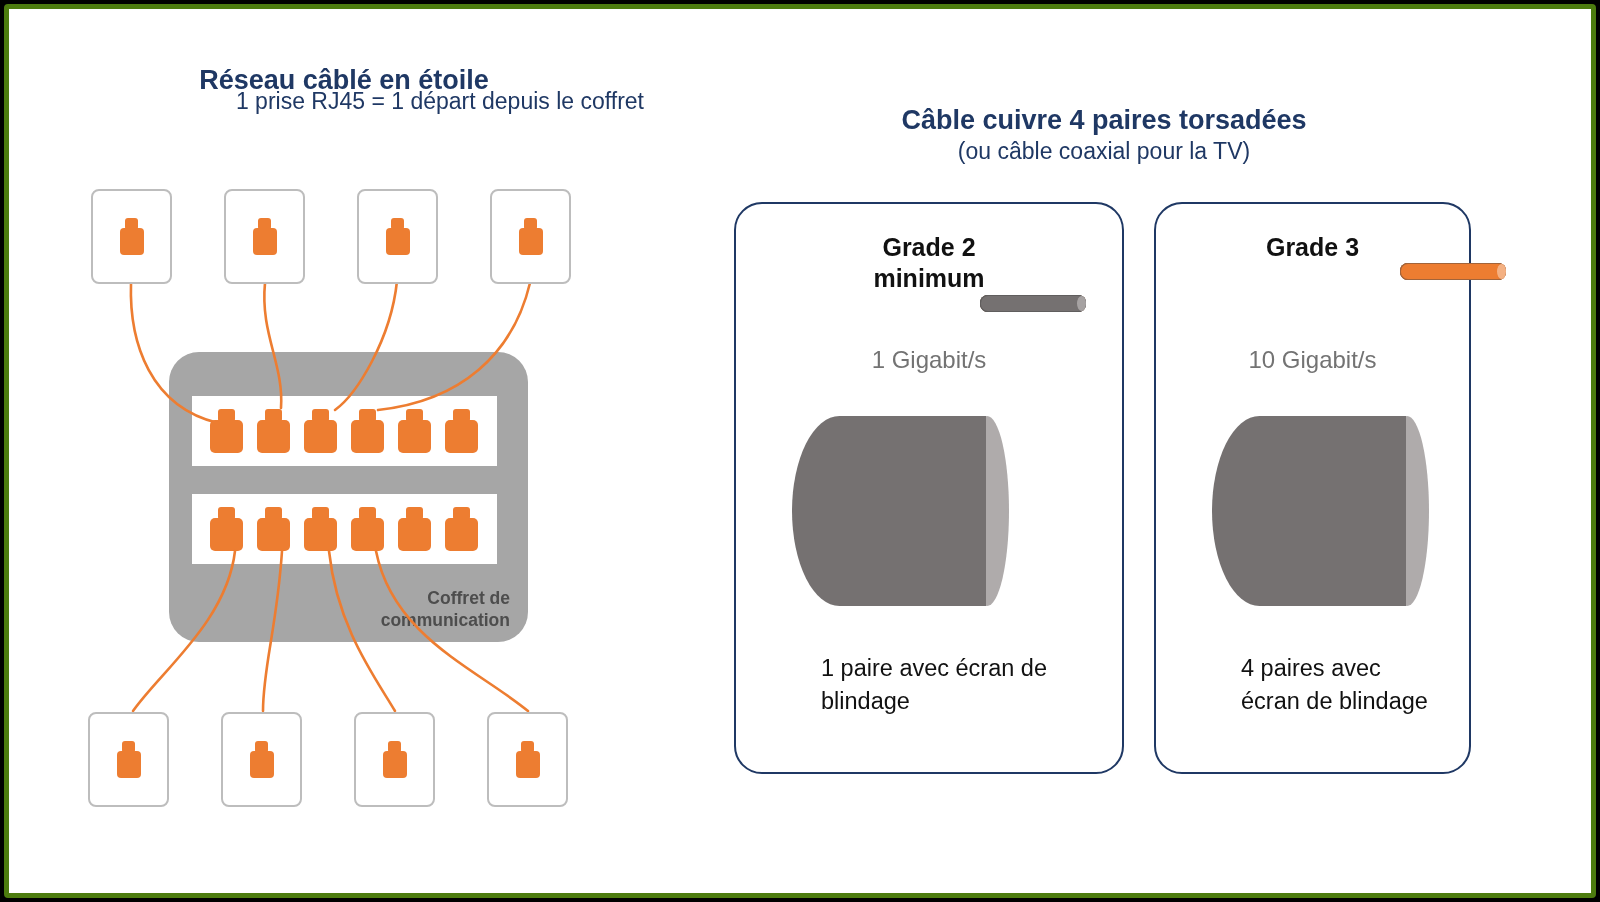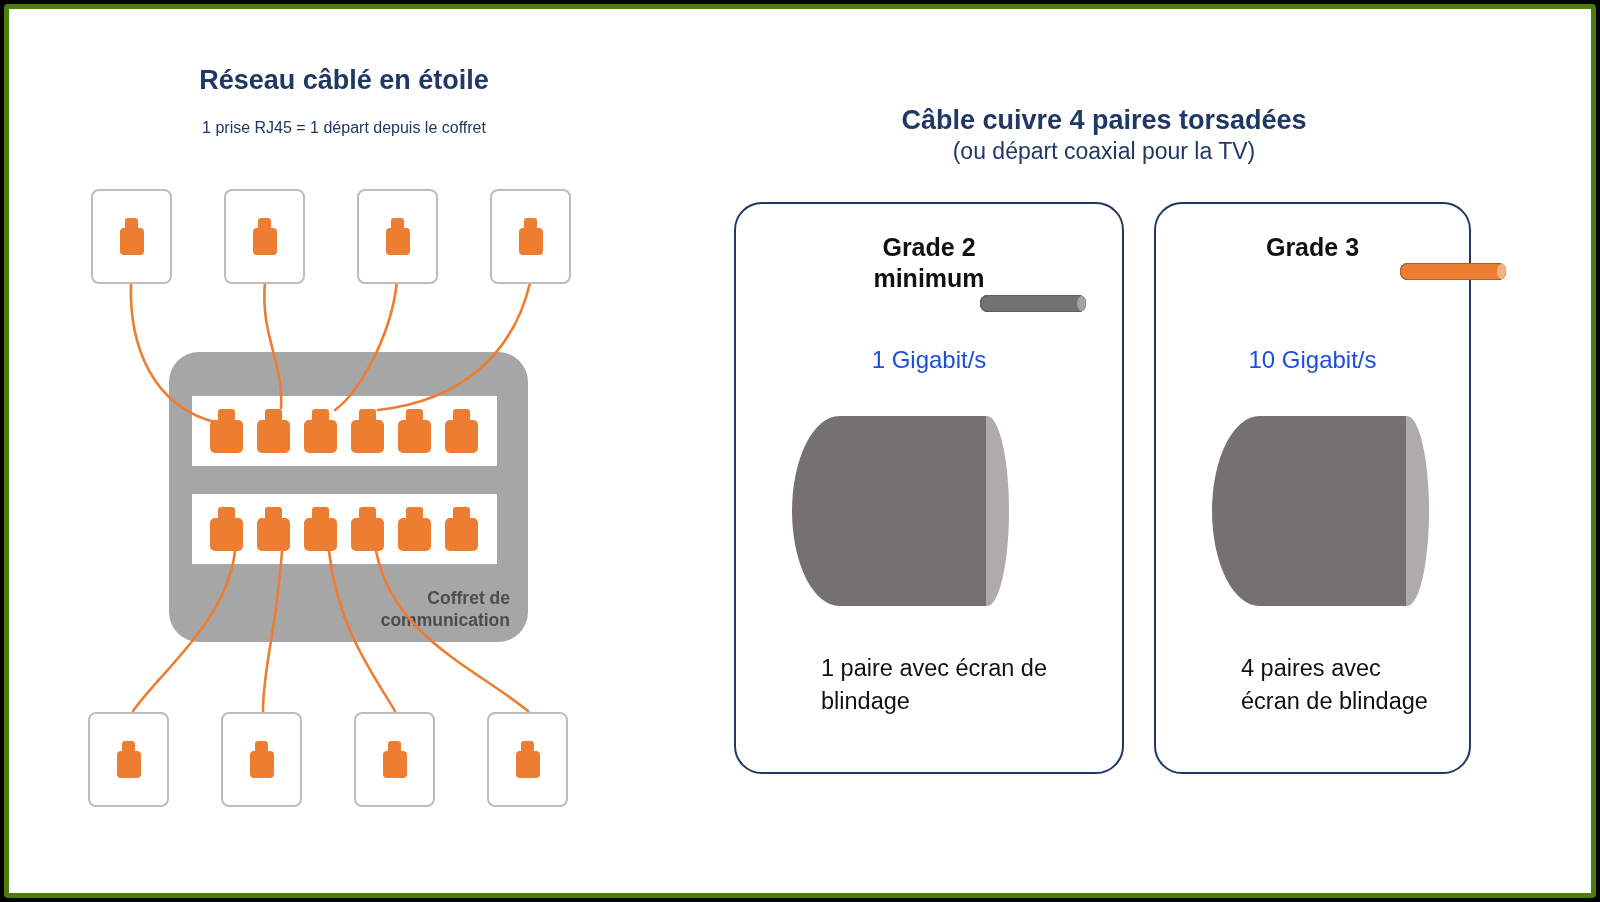--- a/index.html
+++ b/index.html
@@ -9,22 +9,22 @@
     position:absolute; left:4px; top:4px; right:4px; bottom:4px;
     background:#ffffff; border:5px solid #4d7c0f; border-radius:4px;
   }
 
   
   .lp-title {
     position:absolute; left:60px; top:56px; width:550px;
     text-align:center; font-size:27px; font-weight:bold; color:#1F3864;
   }
   .lp-subtitle {
-    position:absolute; left:35px; top:110px; width:600px;
-    text-align:center; font-size:16px; color:#1F3864;
+    position:absolute; left:35px; top:79px; width:600px;
+    text-align:right; font-size:23px; color:#1F3864;
   }
 
   .socket-row { position:absolute; display:flex; gap:52px; z-index:3; }
   #socket-row-top { left:82px; top:180px; }
   #socket-row-bottom { left:79px; top:703px; }
   .socket {
     width:81px; height:95px; background:#fff;
     border:2px solid #BDBDBD; border-radius:8px;
     display:flex; align-items:center; justify-content:center;
   }
@@ -66,21 +66,21 @@
   }
   #card-0 { left:725px; width:390px; }
   #card-1 { left:1145px; width:317px; }
 
   .card-header {
     margin:28px auto 0 auto; width:180px; text-align:center;
     font-size:25px; font-weight:bold; color:#111; line-height:1.25;
   }
   .card-speed {
     position:absolute; left:0; top:142px; width:100%;
-    text-align:center; font-size:24px; color:#1d4ed8;
+    text-align:center; font-size:24px; color:#737373;
   }
 
   .cyl-cap {
     position:absolute; left:229px; top:212px; width:44px; height:190px;
     background:#AFABAB; border-radius:50%;
   }
   .cyl-body {
     position:absolute; left:56px; top:212px; width:194px; height:190px;
     background:#757171;
     border-radius:48px 0 0 48px / 96px 0 0 96px;
@@ -232,21 +232,21 @@
       </div>
       <div class="socket">
         <div class="plug">
             <div class="nub"></div>
             <div class="pbody"></div>
           </div>
       </div>
     </div>
 
     <div class="rp-title">Câble cuivre 4 paires torsadées</div>
-    <div class="rp-subtitle">(ou départ coaxial pour la TV)</div>
+    <div class="rp-subtitle">(ou câble coaxial pour la TV)</div>
 
     <div id="card-0" class="grade-card">
       <div class="card-header">Grade 2 minimum</div>
       <div class="card-speed">1 Gigabit/s</div>
       <div class="cyl-cap"></div>
       <div class="cyl-body"></div>
       <div class="wires"></div>
       <div class="card-desc">1 paire avec écran de blindage</div>
     <div class="wire wire-orange">
           <div class="wcap"></div>

